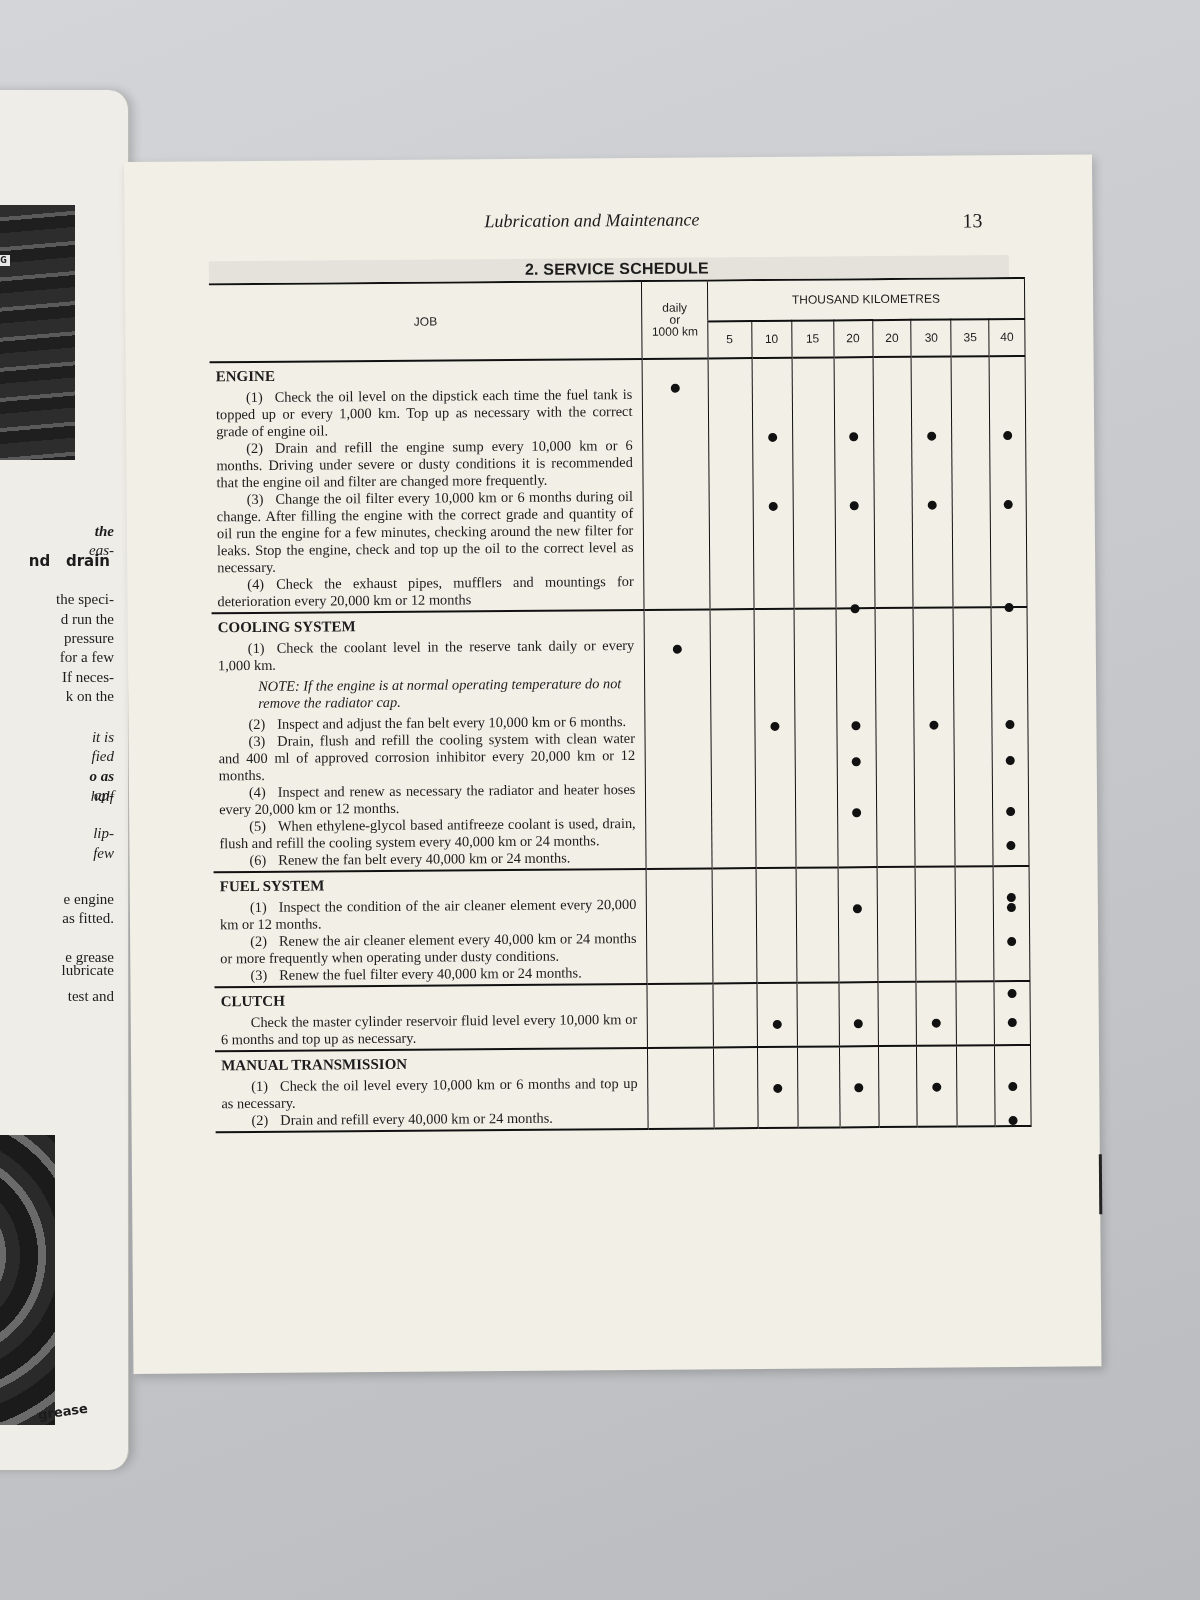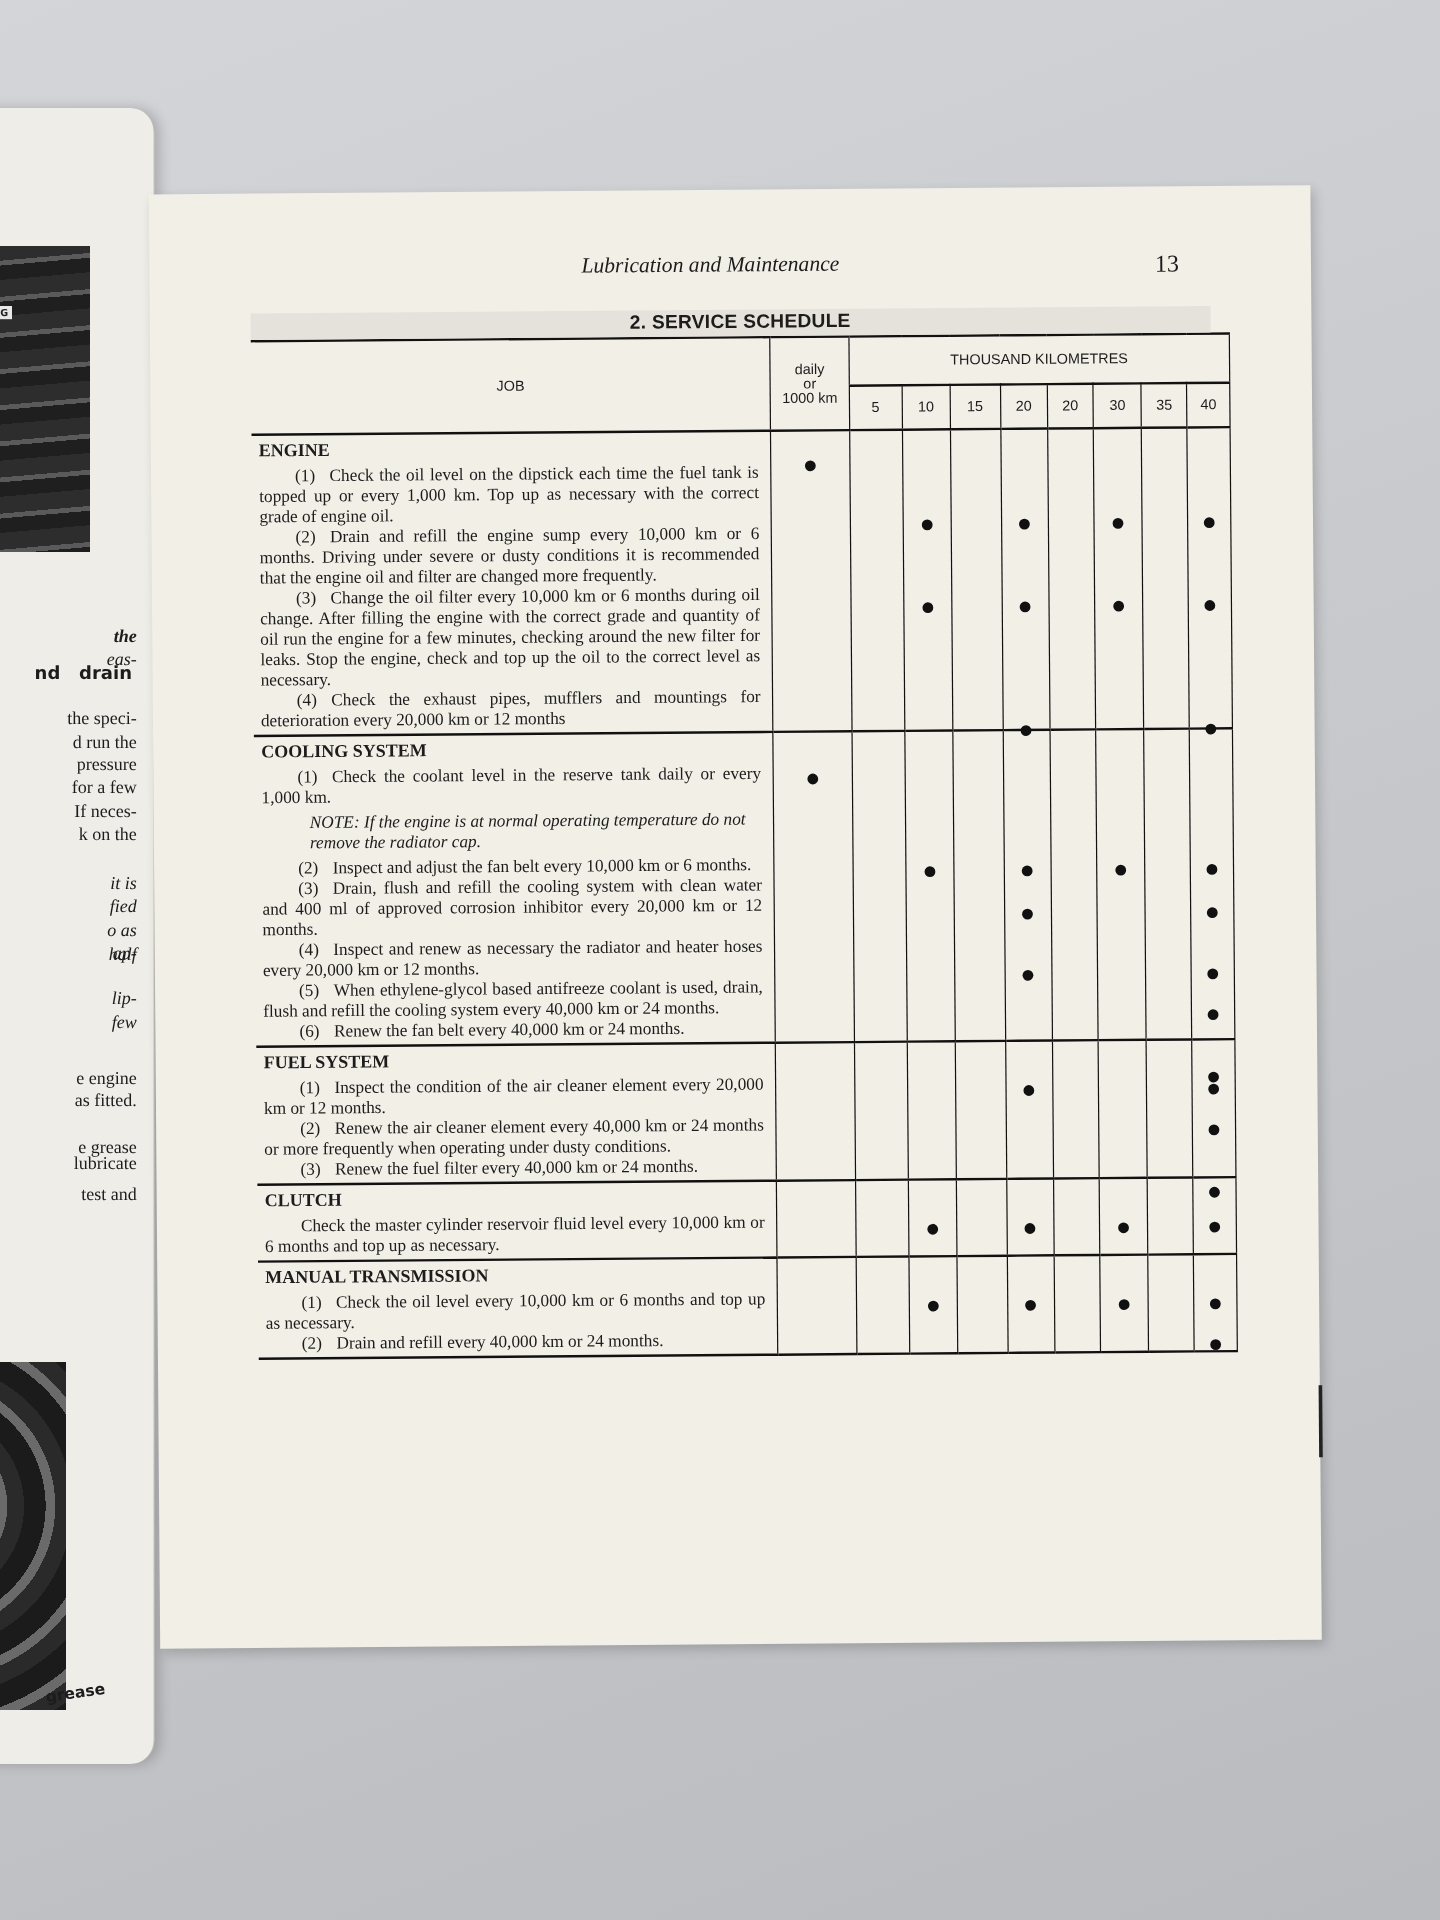--- a/index.html
+++ b/index.html
@@ -56,21 +56,21 @@
       <div class="left-frag it" style="top: 432px; font-weight: bold;">the</div>
       <div class="left-frag it" style="top: 451px;">eas-</div>
       <div class="left-frag" style="top: 500px;">the speci-</div>
       <div class="left-frag" style="top: 520px;">d run the</div>
       <div class="left-frag" style="top: 539px;">pressure</div>
       <div class="left-frag" style="top: 558px;">for a few</div>
       <div class="left-frag" style="top: 578px;">If neces-</div>
       <div class="left-frag" style="top: 597px;">k on the</div>
       <div class="left-frag it" style="top: 638px;">it is</div>
       <div class="left-frag it" style="top: 657px;">fied</div>
-      <div class="left-frag it" style="top: 677px;">o as</div>
+      <div class="left-frag it" style="top: 677px; font-weight: bold;">o as</div>
       <div class="left-frag it" style="top: 696px;">ap-</div>
       <div class="left-frag it" style="top: 697px;">half</div>
       <div class="left-frag it" style="top: 734px;">lip-</div>
       <div class="left-frag it" style="top: 754px;">few</div>
       <div class="left-frag" style="top: 800px;">e engine</div>
       <div class="left-frag" style="top: 819px;">as fitted.</div>
       <div class="left-frag" style="top: 871px;">lubricate</div>
       <div class="left-frag" style="top: 858px;">e grease</div>
       <div class="left-frag" style="top: 897px;">test and</div>
     </div>

